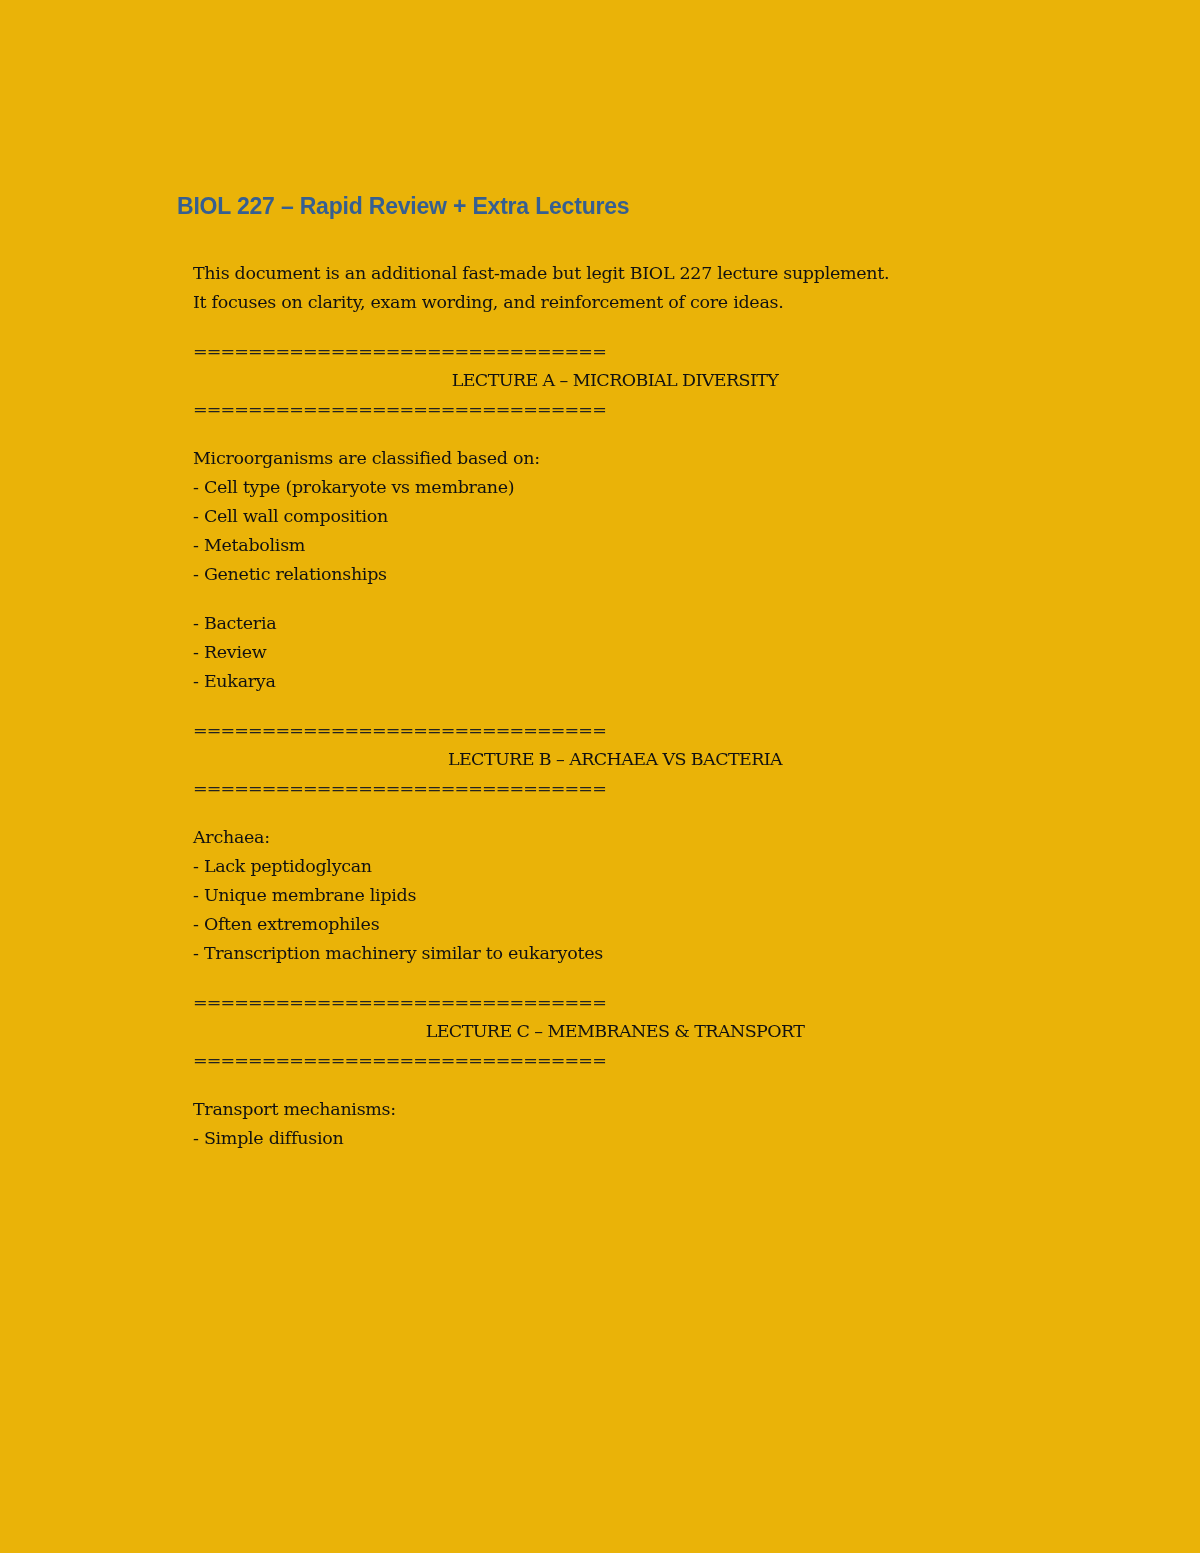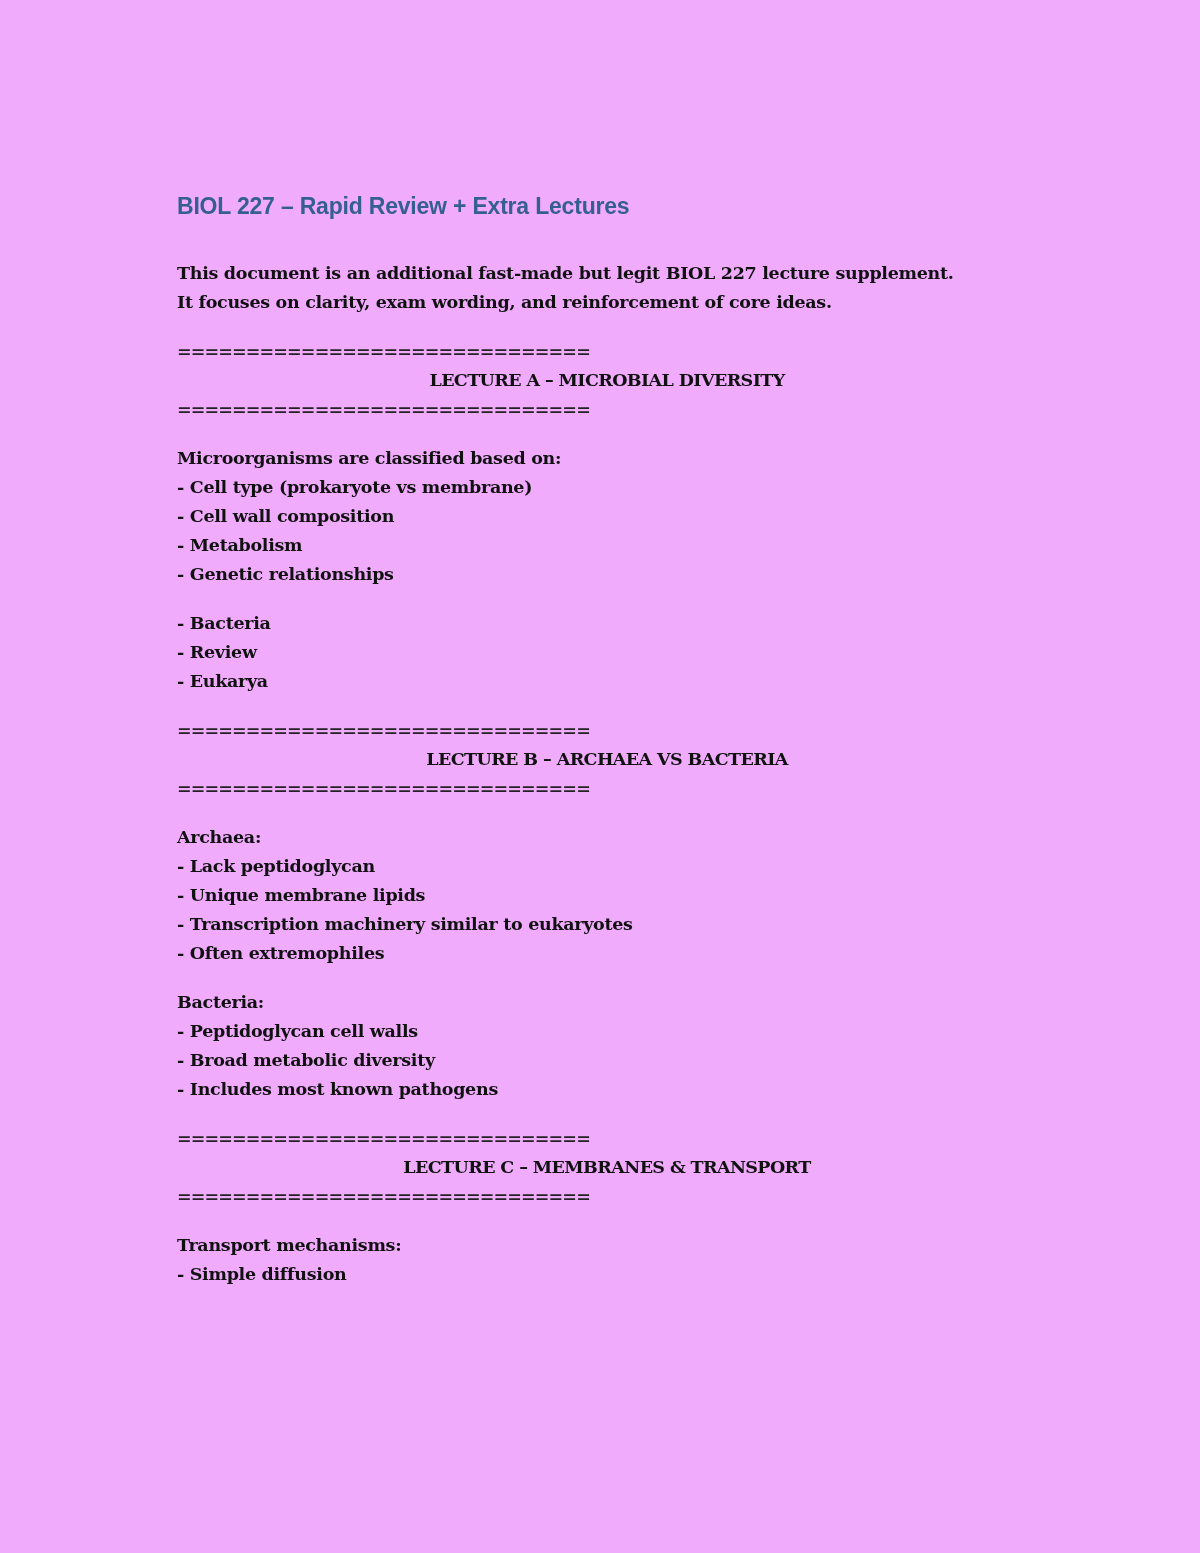--- a/index.html
+++ b/index.html
@@ -12,21 +12,21 @@
       height: 1553px;
       position: relative;
       overflow: hidden;
     }
     .page {
       position: absolute;
       left: 0;
       top: 0;
       width: 1200px;
       height: 1553px;
-      background: #f0abfc;
+      background: #eab308;
     }
     .content {
       position: absolute;
       left: 177px;
       top: 189px;
       width: 860px;
       font-family: "DejaVu Serif", "Liberation Serif", serif;
       color: #111111;
     }
     .doc-title {
@@ -39,22 +39,21 @@
       letter-spacing: -0.2px;
     }
     .line {
       display: block;
       font-size: 17.5px;
       line-height: 29px;
       letter-spacing: -0.3px;
       white-space: pre;
     }
     .block {
-      margin: 0 0 20px 0;
-      font-weight: bold;
+      margin: 0 0 20px 16px;
     }
     .rule {
       display: block;
       font-size: 17.5px;
       line-height: 29px;
       letter-spacing: -0.9px;
       color: #222222;
       white-space: pre;
     }
     .section-heading {
@@ -112,33 +111,25 @@
         <span class="rule">==============================</span>
         <span class="section-heading">LECTURE B – ARCHAEA VS BACTERIA</span>
         <span class="rule">==============================</span>
       </div>
 
       <div class="block">
         <span class="line">Archaea:</span>
         <ul class="list">
           <li class="line">- Lack peptidoglycan</li>
           <li class="line">- Unique membrane lipids</li>
+          <li class="line">- Often extremophiles</li>
           <li class="line">- Transcription machinery similar to eukaryotes</li>
-          <li class="line">- Often extremophiles</li>
         </ul>
       </div>
 
-      <div class="block">
-        <span class="line">Bacteria:</span>
-        <ul class="list">
-          <li class="line">- Peptidoglycan cell walls</li>
-          <li class="line">- Broad metabolic diversity</li>
-          <li class="line">- Includes most known pathogens</li>
-        </ul>
-      </div>
     </section>
 
     <section>
       <div class="block">
         <span class="rule">==============================</span>
         <span class="section-heading">LECTURE C – MEMBRANES &amp; TRANSPORT</span>
         <span class="rule">==============================</span>
       </div>
 
 

